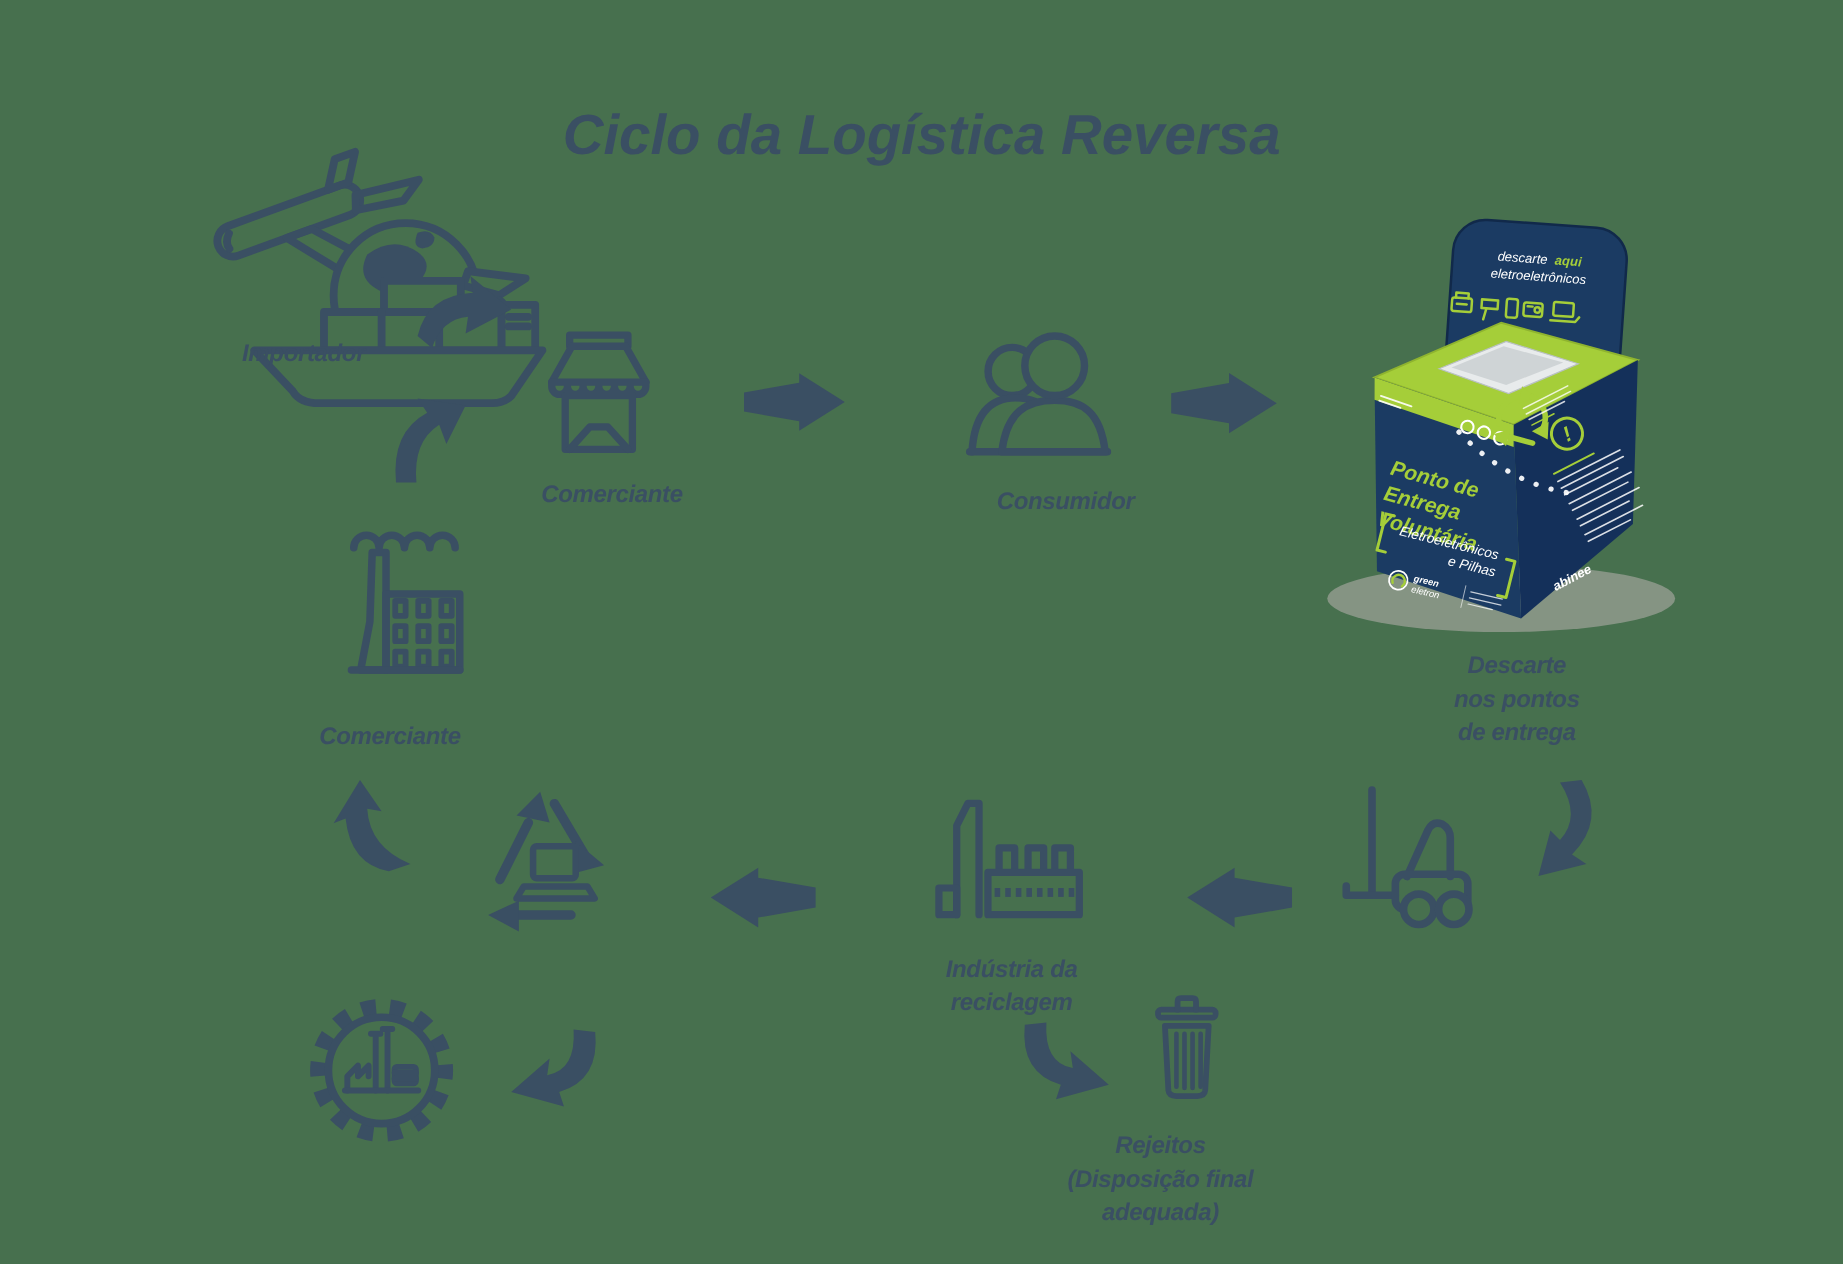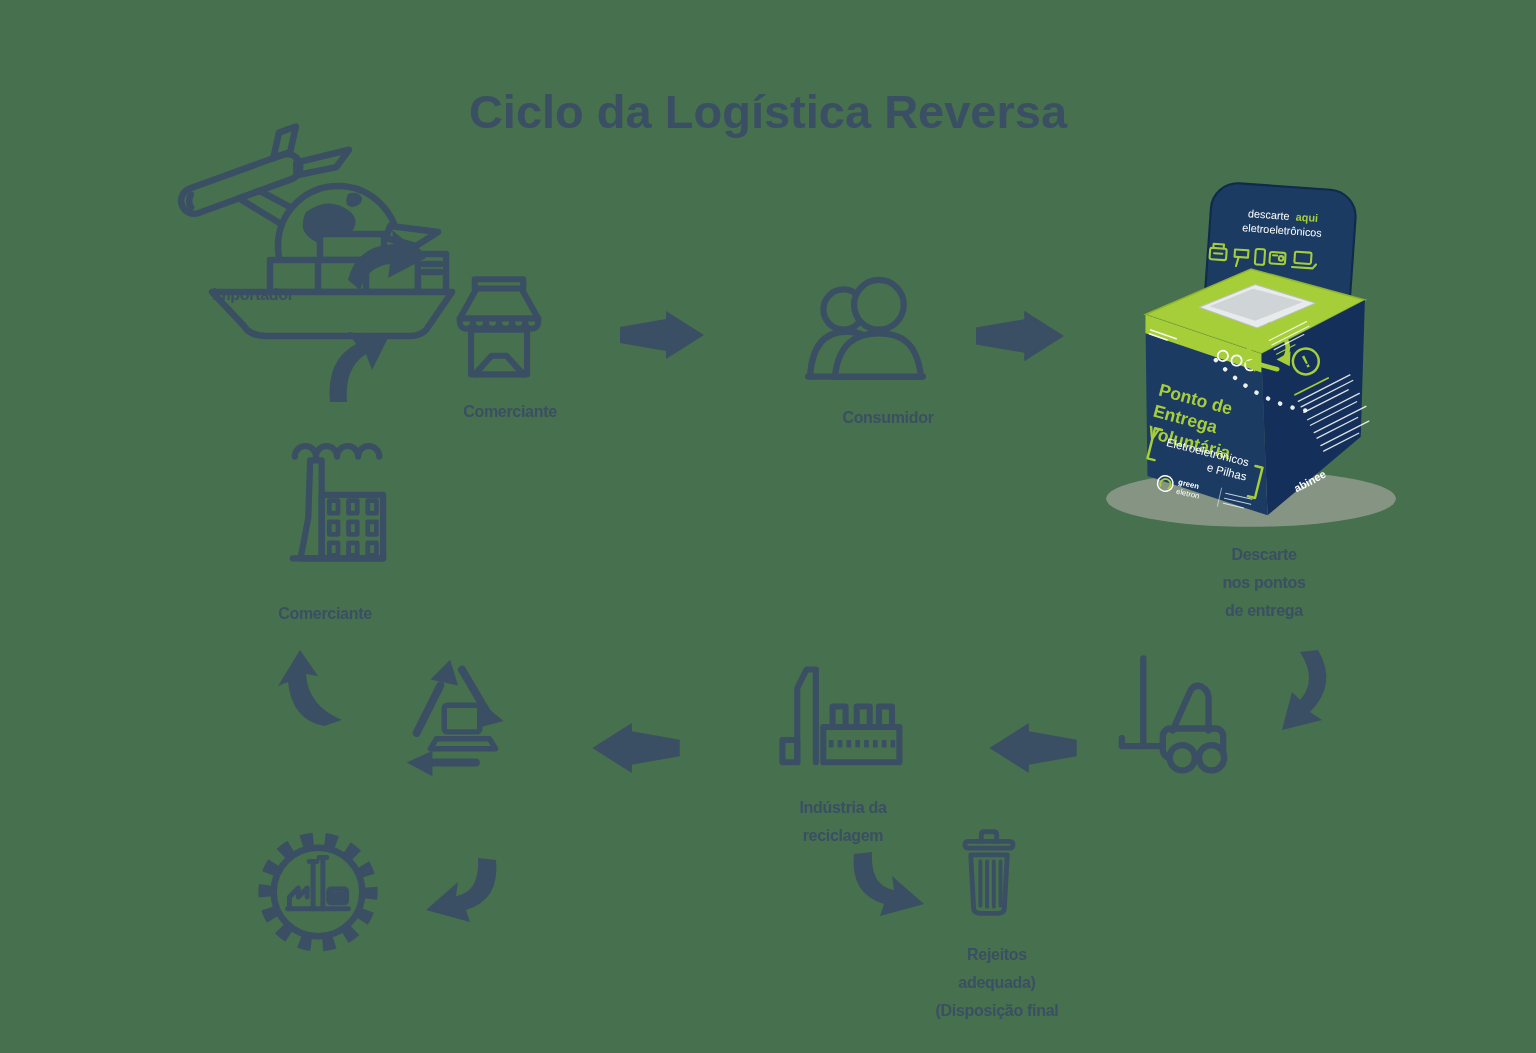--- a/index.html
+++ b/index.html
@@ -1,22 +1,22 @@
 <!DOCTYPE html>
 <html style="--background: #47704E; --ink: #3A4F63; --box-navy: #1B3B63; --box-navy-dark: #14305A; --box-green: #A5CE39; --white: #FFFFFF; --shadow: #9AA096;"><head>
 <meta charset="utf-8">
 <style>
   html,body{margin:0;padding:0;}
   body{background:var(--background,#47704E);}
   .canvas{position:relative;width:1536px;height:1053px;overflow:hidden;
           background:var(--background,#47704E);
-          font-family:"Liberation Sans",sans-serif;}
+          font-family:"Liberation Sans",sans-serif;font-style:italic;}
   .title{position:absolute;left:0;right:0;top:84px;text-align:center;
          font-size:47px;font-weight:bold;color:var(--ink,#3A4F63);}
-  .label{position:absolute;text-align:center;font-weight:bold;font-size:16px;
+  .label{position:absolute;text-align:center;font-weight:bold;font-size:20px;
          line-height:28px;color:var(--ink,#3A4F63);letter-spacing:-0.3px;}
   .icon,.arrow{position:absolute;color:var(--ink,#3A4F63);}
   .arrow{overflow:visible;}
   .icon{overflow:visible;}
   .stroke{fill:none;stroke:currentColor;stroke-width:6.5;
           stroke-linecap:round;stroke-linejoin:round;}
   .stroke.bgfill{fill:var(--background,#47704E);}
   .inkfill{fill:currentColor;stroke:none;}
   
   .navy{fill:var(--box-navy,#1B3B63);}
@@ -239,24 +239,24 @@
   <svg class="arrow" style="left:850px;top:852px" width="76" height="68" viewBox="0 0 76 68">
     <path fill="currentColor" d="M4,2 Q0,42 34,52 L30,64 L74,52 L42,24 L44,38 Q20,34 22,0 Z"></path>
   </svg>
 
   <svg class="icon" style="left:955px;top:826px" width="68" height="96" viewBox="0 0 70 100">
     <rect class="stroke" style="stroke-width:5" x="10" y="16" width="50" height="7" rx="3"></rect>
     <path class="stroke" style="stroke-width:5" d="M27,16 V9 Q27,6 30,6 H40 Q43,6 43,9 V16"></path>
     <path class="stroke" style="stroke-width:5" d="M16,30 H54 L51,86 Q50.5,91 44,91 H26 Q19.5,91 19,86 Z"></path>
     <path class="stroke" style="stroke-width:4" d="M26,37 V83 M33,37 V84 M40,37 V84 M47,37 V83"></path>
   </svg>
-  <div class="label" style="left:877px;top:941px;width:240px">
+  <div class="label" style="left:847px;top:941px;width:240px">
     <div>Rejeitos</div>
+    <div>(Disposição final</div>
     <div>adequada)</div>
-    <div>(Disposição final</div>
   </div>
 
   <svg class="arrow" style="left:590px;top:722px" width="92" height="52" viewBox="0 0 84 50">
       <use href="#ar-l"></use>
     </svg>
 
   <svg class="icon" style="left:382px;top:650px" width="160" height="148" viewBox="0 0 160 150">
     <path class="stroke" style="stroke-width:8" d="M80,20 L106,64 M94,114 H46 M34,84 L58,36"></path>
     <polygon class="inkfill" points="98,52 122,72 92,80"></polygon>
     <polygon class="inkfill" points="50,102 24,114 50,128"></polygon>

